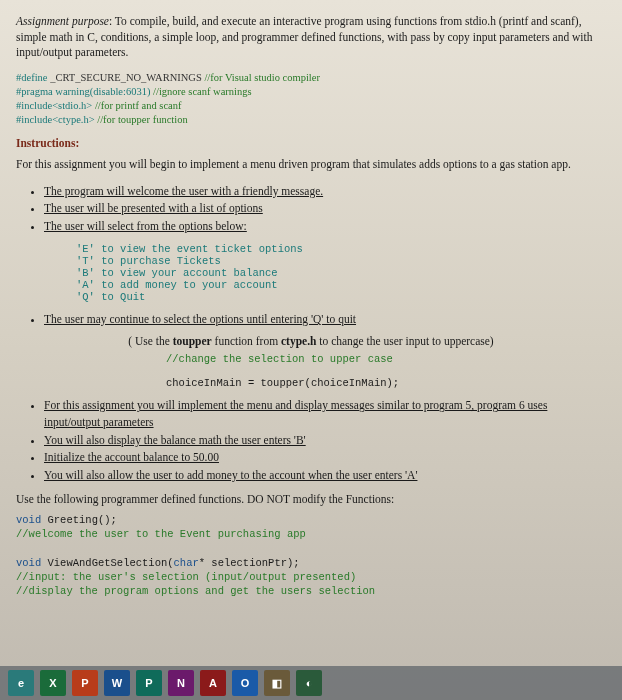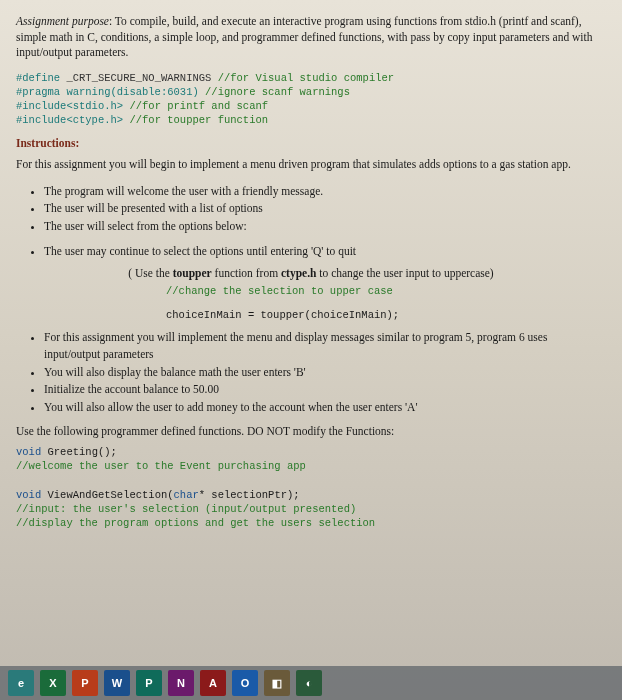--- a/index.html
+++ b/index.html
@@ -20,37 +20,37 @@
       text-align: center;
       margin-bottom: 12px;
       font-size: 12px;
     }
     .purpose {
       margin-bottom: 10px;
       line-height: 1.35;
     }
     .purpose .lbl { font-style: italic; }
     .code-block {
-      font-family: Liberation Mono, monospace;
+      font-family: Liberation Serif, serif;
       font-size: 10.5px;
       line-height: 1.35;
       margin: 6px 0 10px 0;
       white-space: pre;
       color: #333;
     }
     .kw-blue { color: #1a4f8c; }
     .kw-teal { color: #1c7a7a; }
     .cm-green { color: #2a7a2a; }
     .instructions-h {
       color: #7a2a1a;
       font-weight: bold;
       margin: 4px 0 8px 0;
     }
     .para { margin: 4px 0 10px 0; line-height: 1.35; }
-    ul.bul { list-style: disc; margin: 4px 0 8px 28px; line-height: 1.45; }
+    ul.bul { list-style: disc; margin: 4px 0 8px 28px; line-height: 1.45; text-decoration: underline; }
     ul.bul li { margin: 1px 0; }
     .mono-block {
       font-family: "Courier New", monospace;
       font-size: 10.5px;
       white-space: pre;
       margin: 4px 0 8px 60px;
       color: #1c7a7a;
     }
     .centered-hint {
       text-align: center;
@@ -122,20 +122,25 @@
   <div class="instructions-h">Instructions:</div>
 
   <div class="para">For this assignment you will begin to implement a menu driven program that simulates adds options to a gas station app.</div>
 
   <ul class="bul">
     <li>The program will welcome the user with a friendly message.</li>
     <li>The user will be presented with a list of options</li>
     <li>The user will select from the options below:</li>
   </ul>
 
+  <div class="mono-block">'E' to view the event ticket options
+'T' to purchase Tickets
+'B' to view your account balance
+'A' to add money to your account
+'Q' to Quit</div>
 
   <ul class="bul">
     <li>The user may continue to select the options until entering 'Q' to quit</li>
   </ul>
 
   <div class="centered-hint">
     <span>( Use the </span><b>toupper</b><span> function from </span><b>ctype.h</b><span> to change the user input to uppercase)</span>
   </div>
 
   <div class="mono-center"><span class="cm-green">//change the selection to upper case</span>

